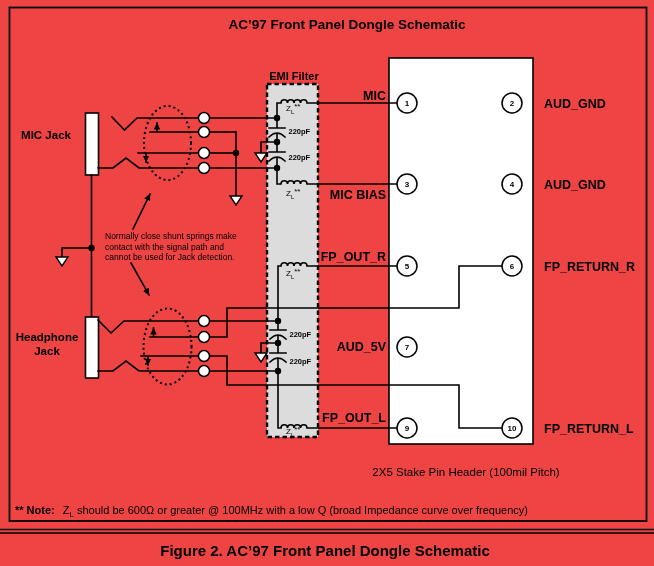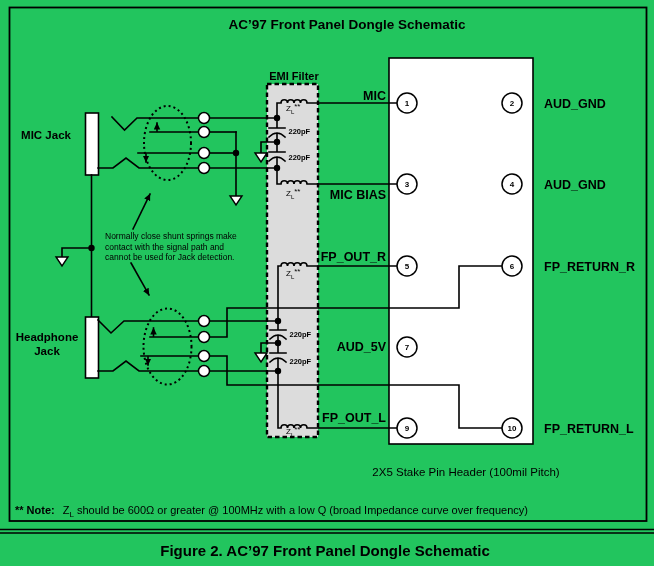--- a/index.html
+++ b/index.html
@@ -1,16 +1,16 @@
 <!DOCTYPE html>
 <html><head>
 <meta charset="utf-8">
 <style>
   html,body{margin:0;padding:0;background:#fff;}
-  #stage{position:relative;width:654px;height:566px;background:#22c55e;
+  #stage{position:relative;width:654px;height:566px;background:#ef4444;
          font-family:"Liberation Sans", sans-serif;}
   svg{display:block}
   .w{stroke:#000;stroke-width:1.6;fill:none;stroke-linecap:square;}
   .frame{stroke:#000;stroke-width:1.8;fill:none;}
   .box{stroke:#000;stroke-width:1.6;fill:#ffffff;}
   .filter{stroke:#000;stroke-width:2.4;fill:#dcdcdc;stroke-dasharray:4.5 3;}
   .ell{stroke:#000;stroke-width:2;fill:none;stroke-dasharray:2 3;}
   .dot{fill:#000;stroke:none;}
   .oc{fill:#fff;stroke:#000;stroke-width:1.5;}
   .pin{fill:#fff;stroke:#000;stroke-width:1.5;}

